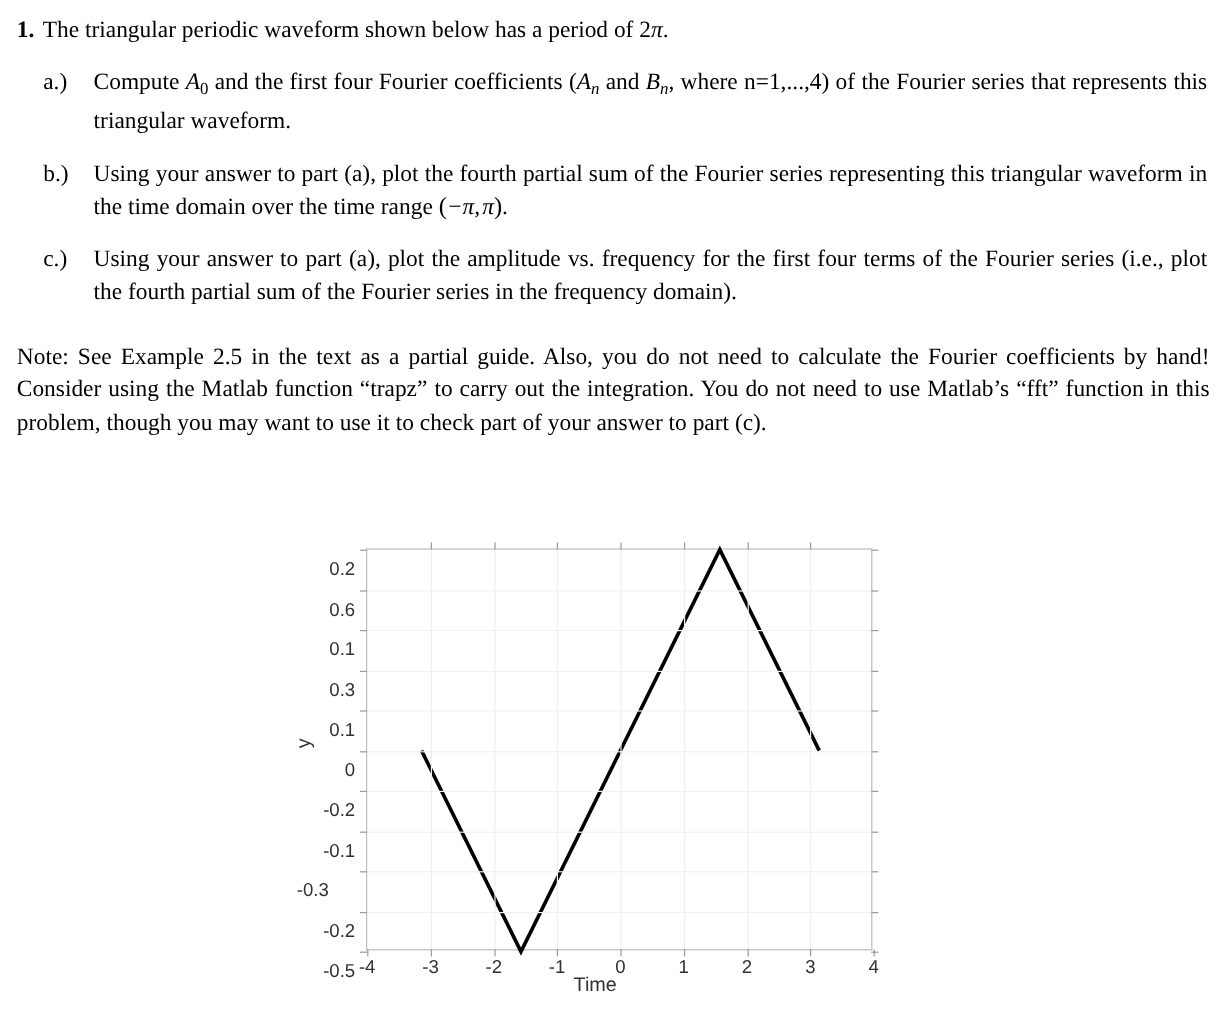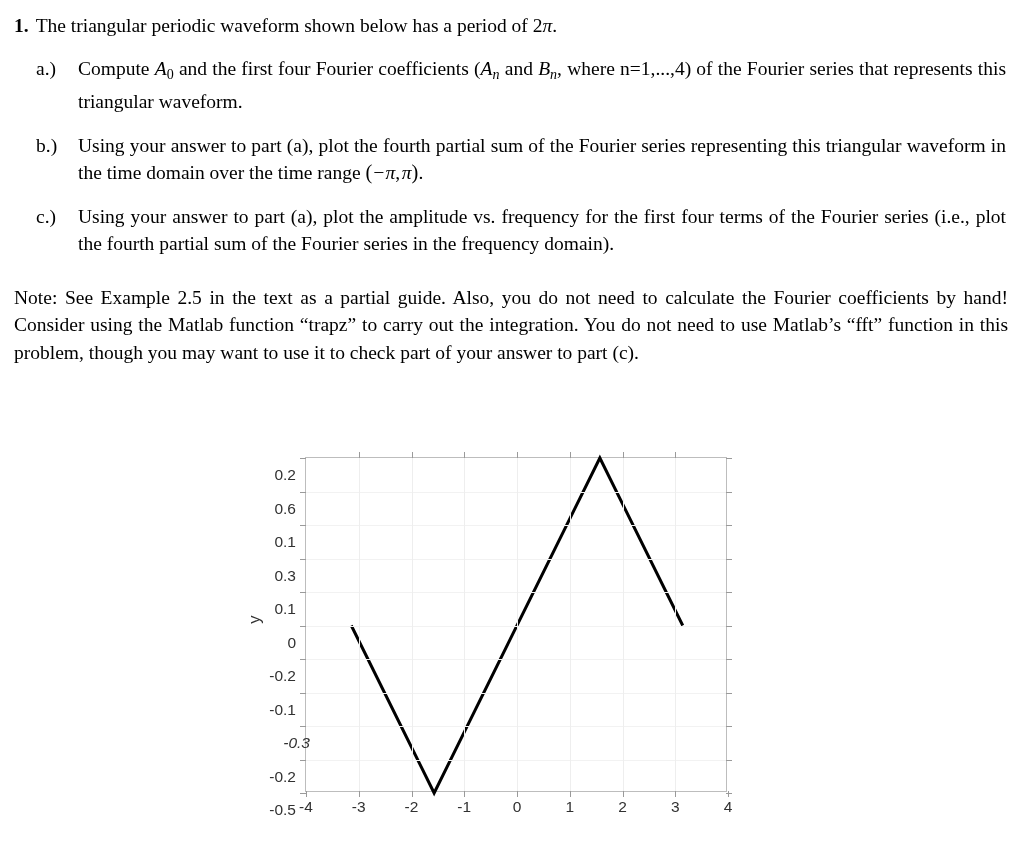--- a/index.html
+++ b/index.html
@@ -244,21 +244,21 @@
       <div class="tick-y" style="top: 167.5px;"></div>
       <div class="ytick-label" style="top: 184.5px; right: 430px;">0</div>
       <div class="gridline-h" style="top: 201px;"></div>
       <div class="tick-y" style="top: 201px;"></div>
       <div class="ytick-label" style="top: 218px; right: 430px;">-0.2</div>
       <div class="gridline-h" style="top: 234.5px;"></div>
       <div class="tick-y" style="top: 234.5px;"></div>
       <div class="ytick-label" style="top: 251.5px; right: 430px;">-0.1</div>
       <div class="gridline-h" style="top: 268px;"></div>
       <div class="tick-y" style="top: 268px;"></div>
-      <div class="ytick-label" style="top: 285px; right: 416px; font-style: italic;">-0.3</div>
+      <div class="ytick-label" style="top: 285px; right: 452px;">-0.3</div>
       <div class="gridline-h" style="top: 301.5px;"></div>
       <div class="tick-y" style="top: 301.5px;"></div>
       <div class="ytick-label" style="top: 318.5px; right: 430px;">-0.2</div>
       <div class="tick-y" style="top: 335px;"></div>
       <div class="ytick-label" style="top: 352px; right: 430px;">-0.5</div>
       <div class="tick-x" style="left: 0px;"></div>
       <div class="xtick-label" style="left: 0px; top: 340px;">-4</div>
       <div class="gridline-v" style="left: 52.75px;"></div>
       <div class="tick-x-t" style="left: 52.75px;"></div>
       <div class="tick-x" style="left: 52.75px;"></div>
@@ -295,13 +295,14 @@
       <div class="tick-y-r" style="top: 100.5px;"></div>
       <div class="tick-y-r" style="top: 134px;"></div>
       <div class="tick-y-r" style="top: 167.5px;"></div>
       <div class="tick-y-r" style="top: 201px;"></div>
       <div class="tick-y-r" style="top: 234.5px;"></div>
       <div class="tick-y-r" style="top: 268px;"></div>
       <div class="tick-y-r" style="top: 301.5px;"></div>
       <div class="tick-y-r" style="top: 335px;"></div>
     </div>
   <div id="ylabel">y</div>
+  <div id="xlabel">Time</div>
 </div>
 
 </body></html>

